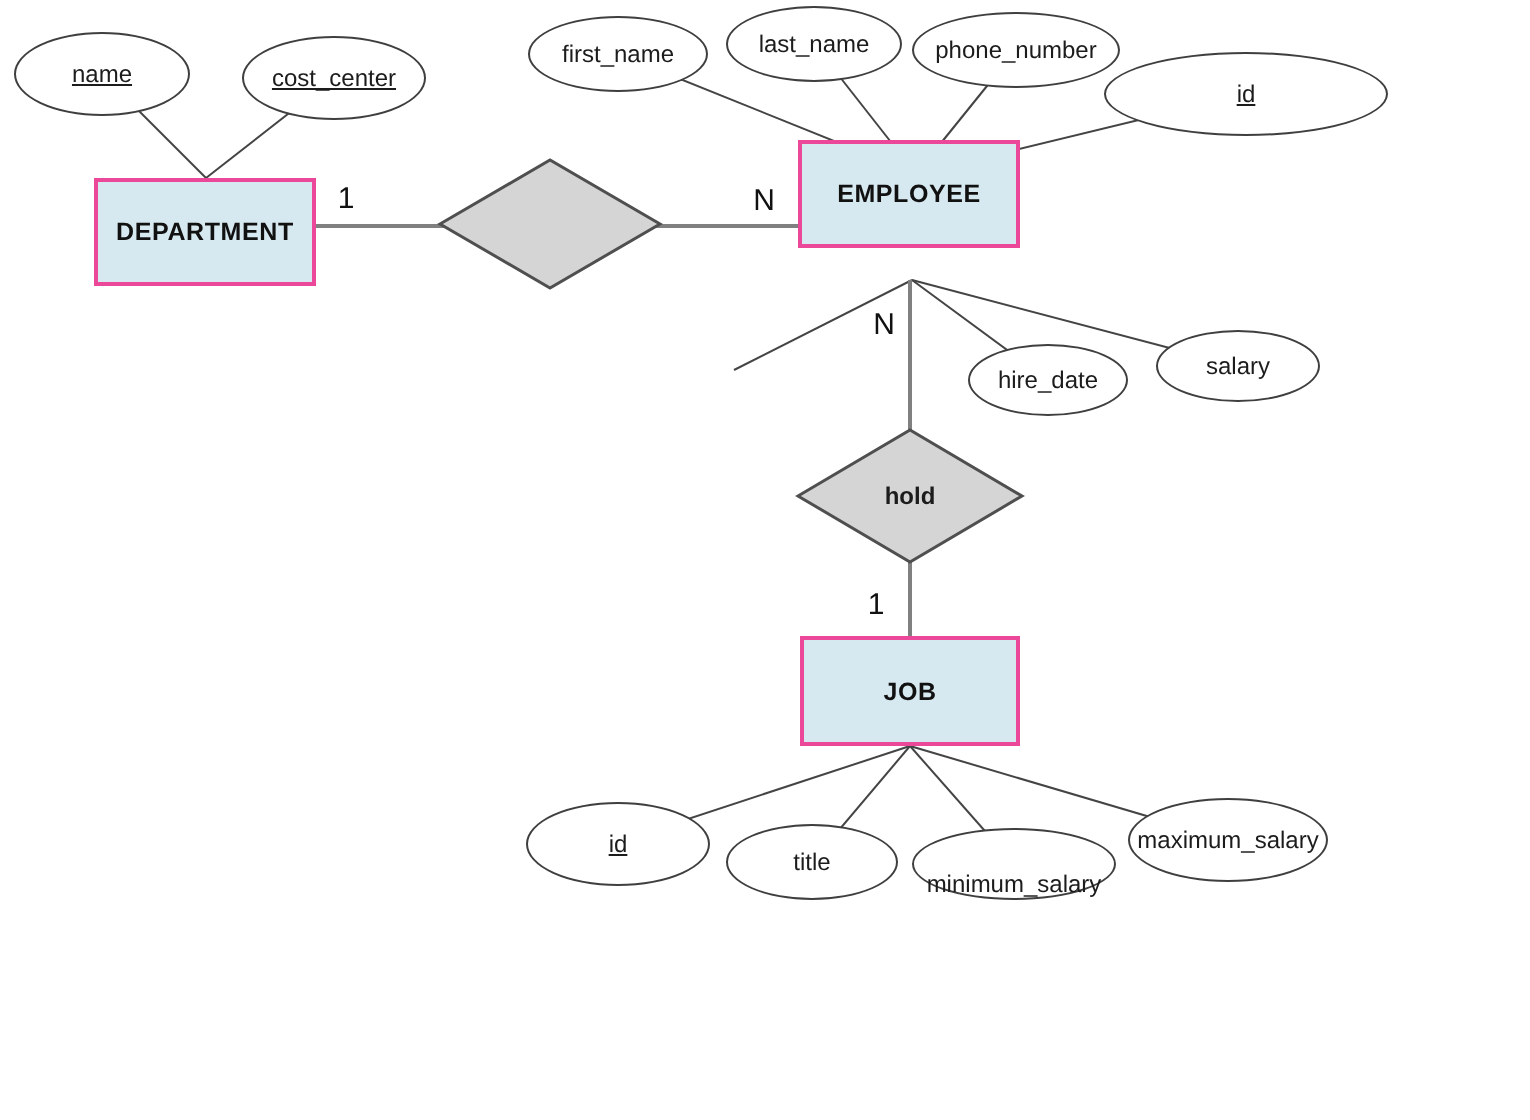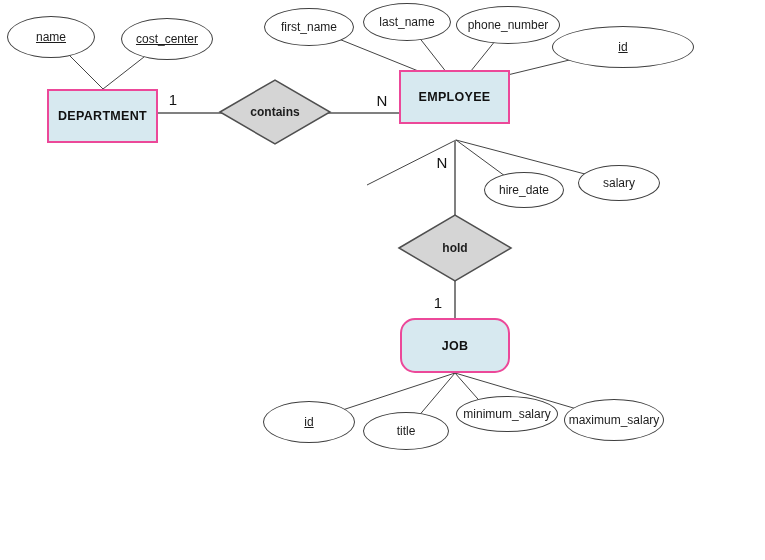--- a/index.html
+++ b/index.html
@@ -103,25 +103,24 @@
     <polygon points="220,112 275,80 330,112 275,144" fill="#d5d5d5" stroke="#4f4f4f" stroke-width="1.5"></polygon>
     <polygon points="399,248 455,215 511,248 455,281" fill="#d5d5d5" stroke="#4f4f4f" stroke-width="1.5"></polygon>
   </svg>
 
   <div class="entity" style="left:47px; top:89px; width:111px; height:54px;">
     <span>DEPARTMENT</span>
   </div>
   <div class="entity" style="left:399px; top:70px; width:111px; height:54px;">
     <span>EMPLOYEE</span>
   </div>
-  <div class="entity" style="left:400px; top:318px; width:110px; height:55px;border-radius:15px;">
+  <div class="entity" style="left:400px; top:318px; width:110px; height:55px;">
     <span>JOB</span>
   </div>
 
-  <div class="rel-label" style="left:225px; top:100px; width:100px; height:24px;">contains</div>
   <div class="rel-label" style="left:405px; top:236px; width:100px; height:24px;text-align:right;">hold</div>
 
   <div class="attr" style="left:7px; top:16px; width:88px; height:42px;text-decoration:underline;">
     <span>name</span>
   </div>
   <div class="attr key" style="left:121px; top:18px; width:92px; height:42px;">
     <span>cost_center</span>
   </div>
 
   <div class="attr" style="left:264px; top:8px; width:90px; height:38px;">
@@ -142,21 +141,21 @@
   <div class="attr" style="left:484px; top:172px; width:80px; height:36px;">
     <span>hire_date</span>
   </div>
 
   <div class="attr key" style="left:263px; top:401px; width:92px; height:42px;">
     <span>id</span>
   </div>
   <div class="attr" style="left:363px; top:412px; width:86px; height:38px;">
     <span>title</span>
   </div>
-  <div class="attr" style="left:456px; top:396px; width:102px; height:36px;">
+  <div class="attr" style="left:456px; top:414px; width:102px; height:36px;align-items:flex-end;">
     <span>minimum_salary</span>
   </div>
   <div class="attr" style="left:564px; top:399px; width:100px; height:42px;">
     <span>maximum_salary</span>
   </div>
 
   <div class="card-label" style="left:165px; top:91px;">1</div>
   <div class="card-label" style="left:374px; top:92px;">N</div>
   <div class="card-label" style="left:434px; top:154px;">N</div>
   <div class="card-label" style="left:430px; top:294px;">1</div>

